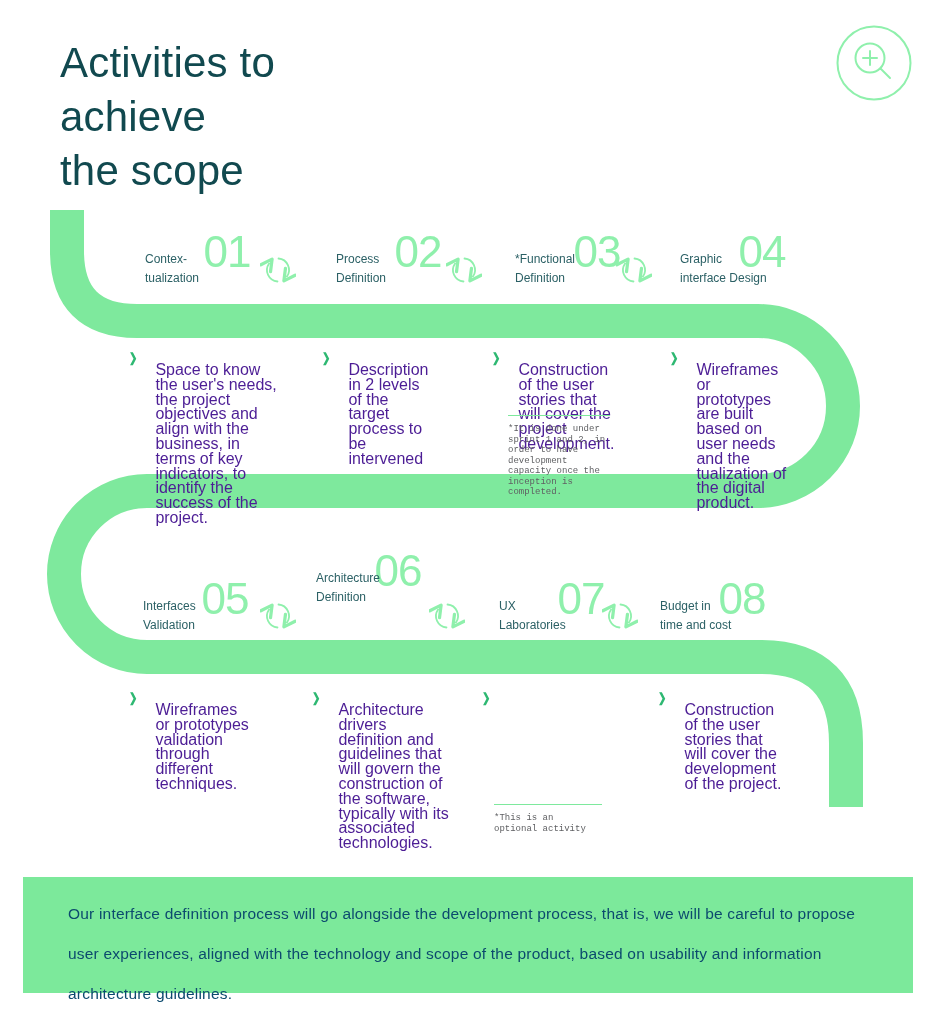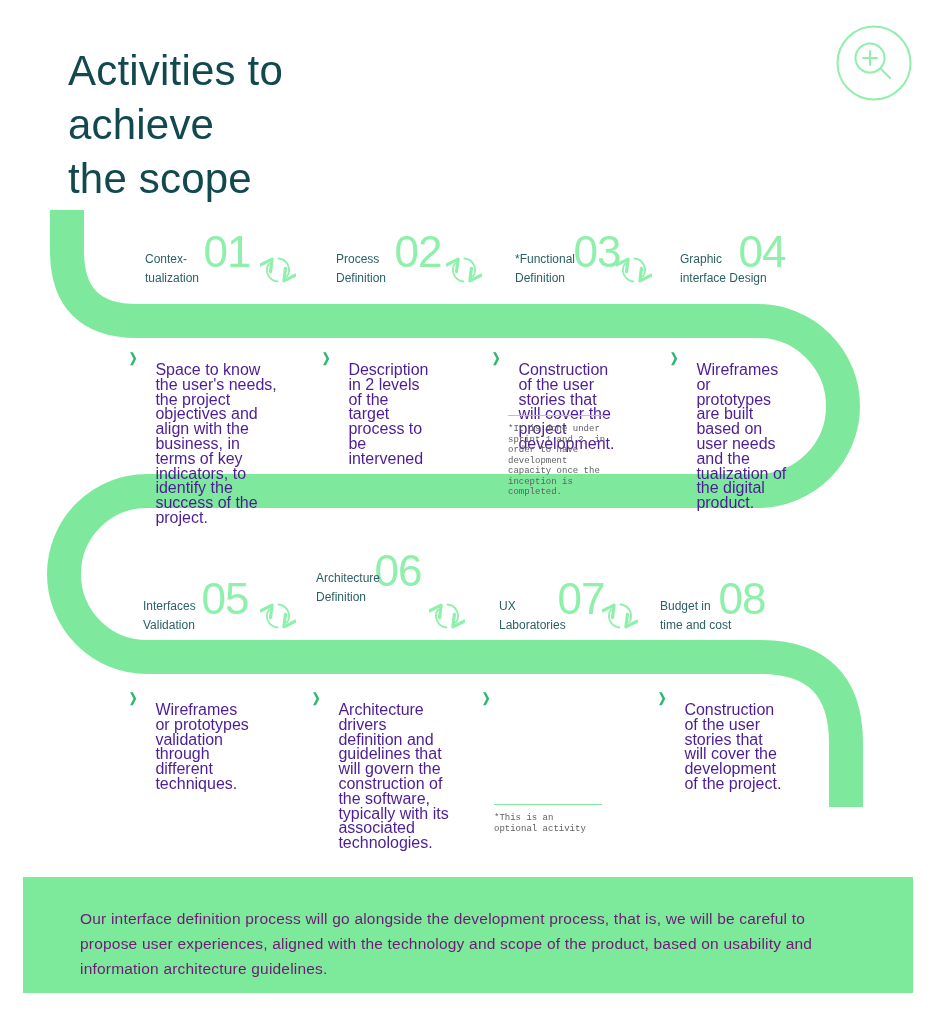--- a/index.html
+++ b/index.html
@@ -7,21 +7,21 @@
     position:relative;
     width:936px;height:1024px;
     overflow:hidden;
     background:#ffffff;
     font-family:"Liberation Sans", sans-serif;
   }
   .snake{position:absolute;left:0;top:0;z-index:0;}
   .page-title{
     position:absolute;left:52px;top:28px;z-index:2;
     font-size:42px;line-height:54px;font-weight:500;
-    color:#11494f;white-space:pre-line;margin:16px;letter-spacing:.2px;
+    color:#11494f;white-space:pre-line;margin:8px;letter-spacing:.2px;
   }
   .zoom-badge{position:absolute;left:836px;top:25px;z-index:2;}
   .step-header{position:absolute;z-index:2;width:190px;}
   .step-num{
     font-size:44px;line-height:38px;font-weight:500;
     color:#8ff0ac;letter-spacing:-1px;text-align:center;
   }
   .step-title{
     position:absolute;left:13px;top:17px;width:170px;
     font-size:12px;line-height:19px;font-weight:500;
@@ -39,21 +39,21 @@
     margin:12px;font-size:16px;line-height:14.8px;color:#4c1d95;
   }
   .step-note{position:absolute;z-index:2;}
   .note-divider{height:1px;background:#7ee99d;margin-bottom:8px;}
   .note-text{margin:0;font-size:9px;line-height:10.5px;color:#5f6063;font-family:Liberation Mono, monospace;}
   .banner{
     position:absolute;left:23px;top:877px;width:890px;height:116px;z-index:2;
     background:#7ce99b;box-sizing:border-box;padding:17px 48px 0 45px;
   }
   .banner p{
-    margin:12px;font-size:15.5px;line-height:25px;color:#701a75;letter-spacing:.2px;
+    margin:0;font-size:15.5px;line-height:40px;color:#0c4a6e;letter-spacing:.2px;
   }
 </style>
 </head>
 <body>
 
 <div class="canvas">
 
   <svg class="snake" width="936" height="1024" viewBox="0 0 936 1024" aria-hidden="true">
     <defs>
       <marker id="arr" orient="auto" markerWidth="9" markerHeight="9" refX="4.5" refY="4.5">

